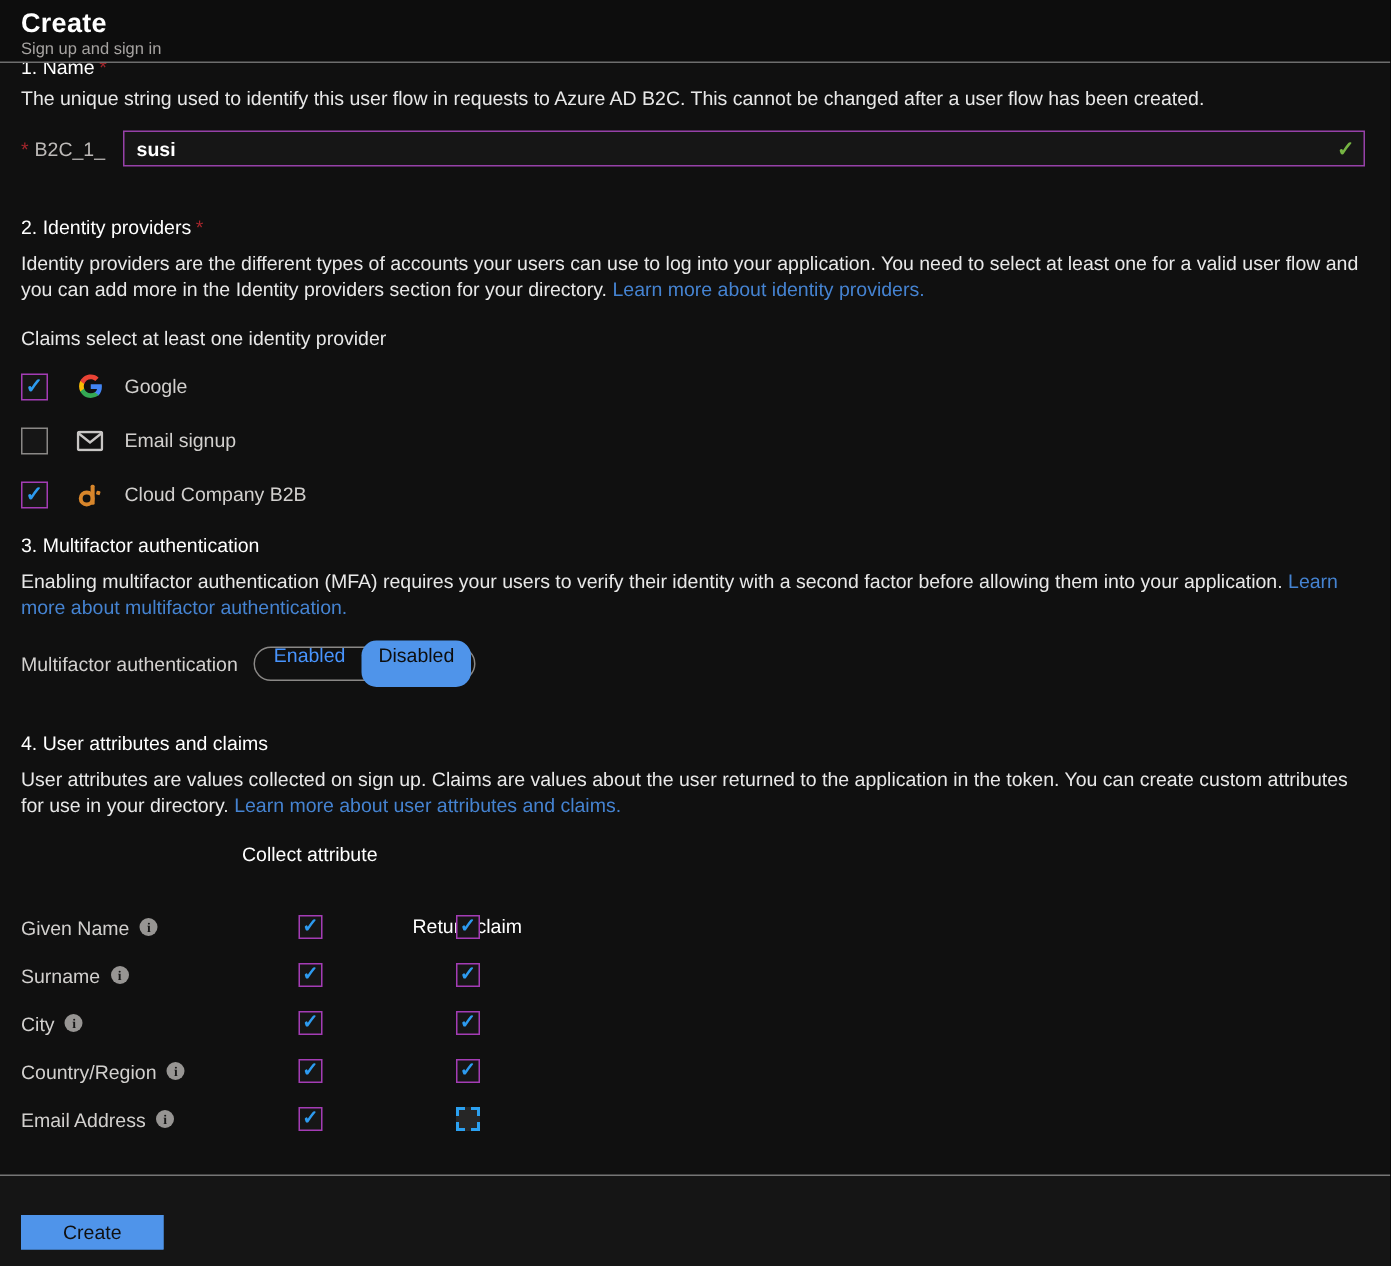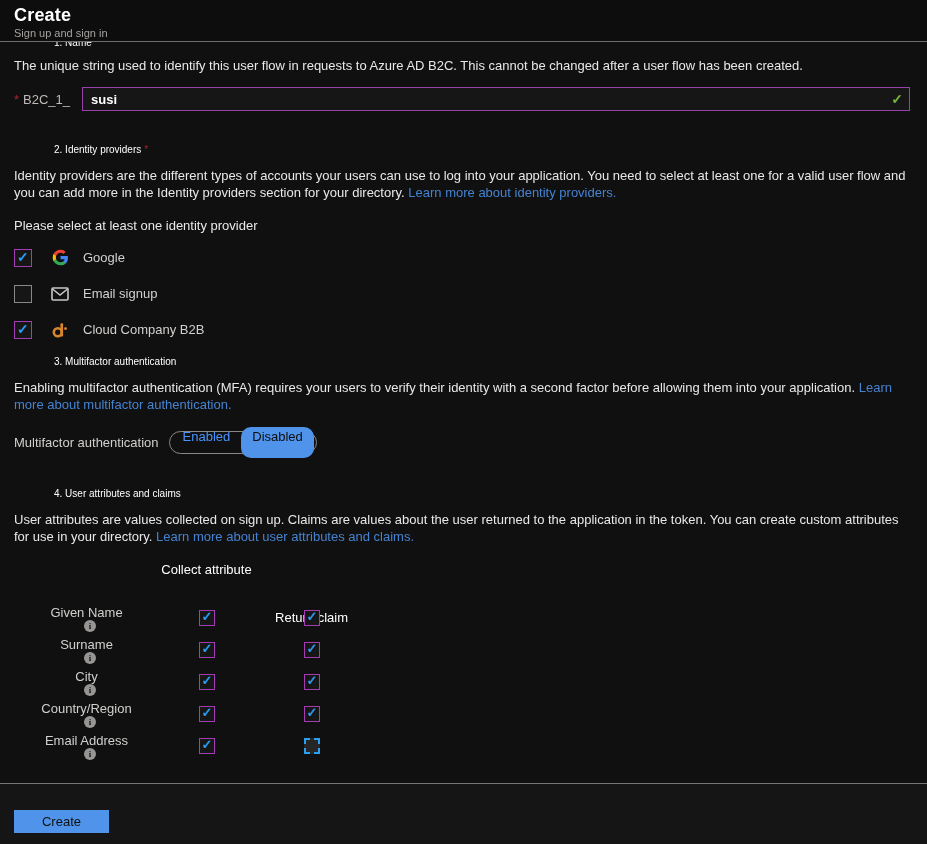--- a/index.html
+++ b/index.html
@@ -16,21 +16,21 @@
     background: #0d0d0d; border-bottom: 1px solid #6e6e6e; z-index: 5;
     padding-left: 14px;
   }
   .hdr-title { font-size: 18px; font-weight: 700; color: #ffffff; padding-top: 5px; letter-spacing: .2px; }
   .hdr-sub { font-size: 11px; color: #a6a3a1; margin-top: 1px; }
   
   .content {
     position: absolute; top: 42px; left: 0; right: 0; bottom: 61px;
     padding: 0 17px 0 14px; overflow: hidden;
   }
-  .sec-title { font-size: 10px; color: #ffffff; height: 15px; margin-left: 40px; }
+  .sec-title { font-size: 13px; color: #ffffff; height: 15px; }
   .sec-title.clipped { margin-top: -5px; }
   .req { color: #a4262c; margin-left: 3px; }
   .desc { color: #e8e8e8; line-height: 17px; }
   .lnk { color: #4583d1; text-decoration: none; cursor: pointer; }
   
   .field-row { display: flex; align-items: center; margin-top: 13px; }
   .field-label { color: #bdbab8; white-space: nowrap; margin-right: 12px; }
   .field-label .req { margin-right: 4px; margin-left: 0; }
   .name-wrap { position: relative; flex: 1; }
   .name-input {
@@ -74,21 +74,21 @@
   }
   .tog-opt { padding: 0 11px; height: 31px; line-height: 19px; border-radius: 10px; color: #4894fe; }
   .tog-opt.selected { background: #4f94ea; color: #0d0d0d; }
   
   .attr-head { display: flex; margin-top: 17px; height: 15px; }
   .col-label { width: 145px; }
   .col-collect { width: 95px; text-align: center; }
   .col-return { width: 115px; text-align: center; margin-top: 48px; }
   .attr-head .col-collect, .attr-head .col-return { color: #ffffff; }
   .attr-row { display: flex; align-items: center; height: 32px; }
-  .attr-name { width: 145px; color: #d2d0ce; display: flex; align-items: center; flex-direction: column; }
+  .attr-name { width: 145px; color: #d2d0ce; display: flex; align-items: center; }
   .attr-cell { width: 95px; display: flex; justify-content: center; }
   .attr-cell.ret { width: 115px; }
   .info-icon {
     display: inline-flex; align-items: center; justify-content: center;
     width: 12px; height: 12px; border-radius: 50%; background: #979593;
     color: #161616; font-size: 9px; font-weight: 700; margin-left: 7px;
     font-family: "Liberation Serif", serif; cursor: pointer;
   }
   
   .footer {
@@ -118,21 +118,21 @@
     <div class="field-row">
       <span class="field-label"><span class="req">*</span><span>B2C_1_</span></span>
       <span class="name-wrap">
         <input class="name-input" type="text" value="susi" style="">
         <span class="valid-check">✓</span>
       </span>
     </div>
 
     <div class="sec-title mt33"><span>2. Identity providers</span><span class="req">*</span></div>
     <p class="desc mt8"><span>Identity providers are the different types of accounts your users can use to log into your application. You need to select at least one for a valid user flow and you can add more in the Identity providers section for your directory. </span><a class="lnk">Learn more about identity providers.</a></p>
-    <p class="desc mt16">Please select at least one identity provider</p>
+    <p class="desc mt16">Claims select at least one identity provider</p>
 
     <div class="mt14">
       <div class="prov-row">
         <span class="cb checked"></span>
         <span class="prov-icon">
           <svg width="17" height="17" viewBox="0 0 48 48">
             <path fill="#4285F4" d="M45 24.5c0-1.6-.1-3.1-.4-4.5H24v9h11.8c-.5 2.8-2.1 5.1-4.4 6.7v5.5h7.1C42.8 37.4 45 31.5 45 24.5z"></path>
             <path fill="#34A853" d="M24 46c6 0 11-2 14.6-5.3l-7.1-5.5c-2 1.3-4.5 2.1-7.5 2.1-5.8 0-10.7-3.9-12.4-9.2H4.2v5.7C7.8 40.9 15.3 46 24 46z"></path>
             <path fill="#FBBC05" d="M11.6 28.1c-.5-1.3-.7-2.7-.7-4.1s.3-2.8.7-4.1v-5.7H4.2C2.8 17.1 2 20.4 2 24s.8 6.9 2.2 9.8l7.4-5.7z"></path>
             <path fill="#EA4335" d="M24 10.8c3.3 0 6.2 1.1 8.5 3.3l6.3-6.3C35 4.3 30 2 24 2 15.3 2 7.8 7.1 4.2 14.2l7.4 5.7c1.7-5.3 6.6-9.1 12.4-9.1z"></path>

